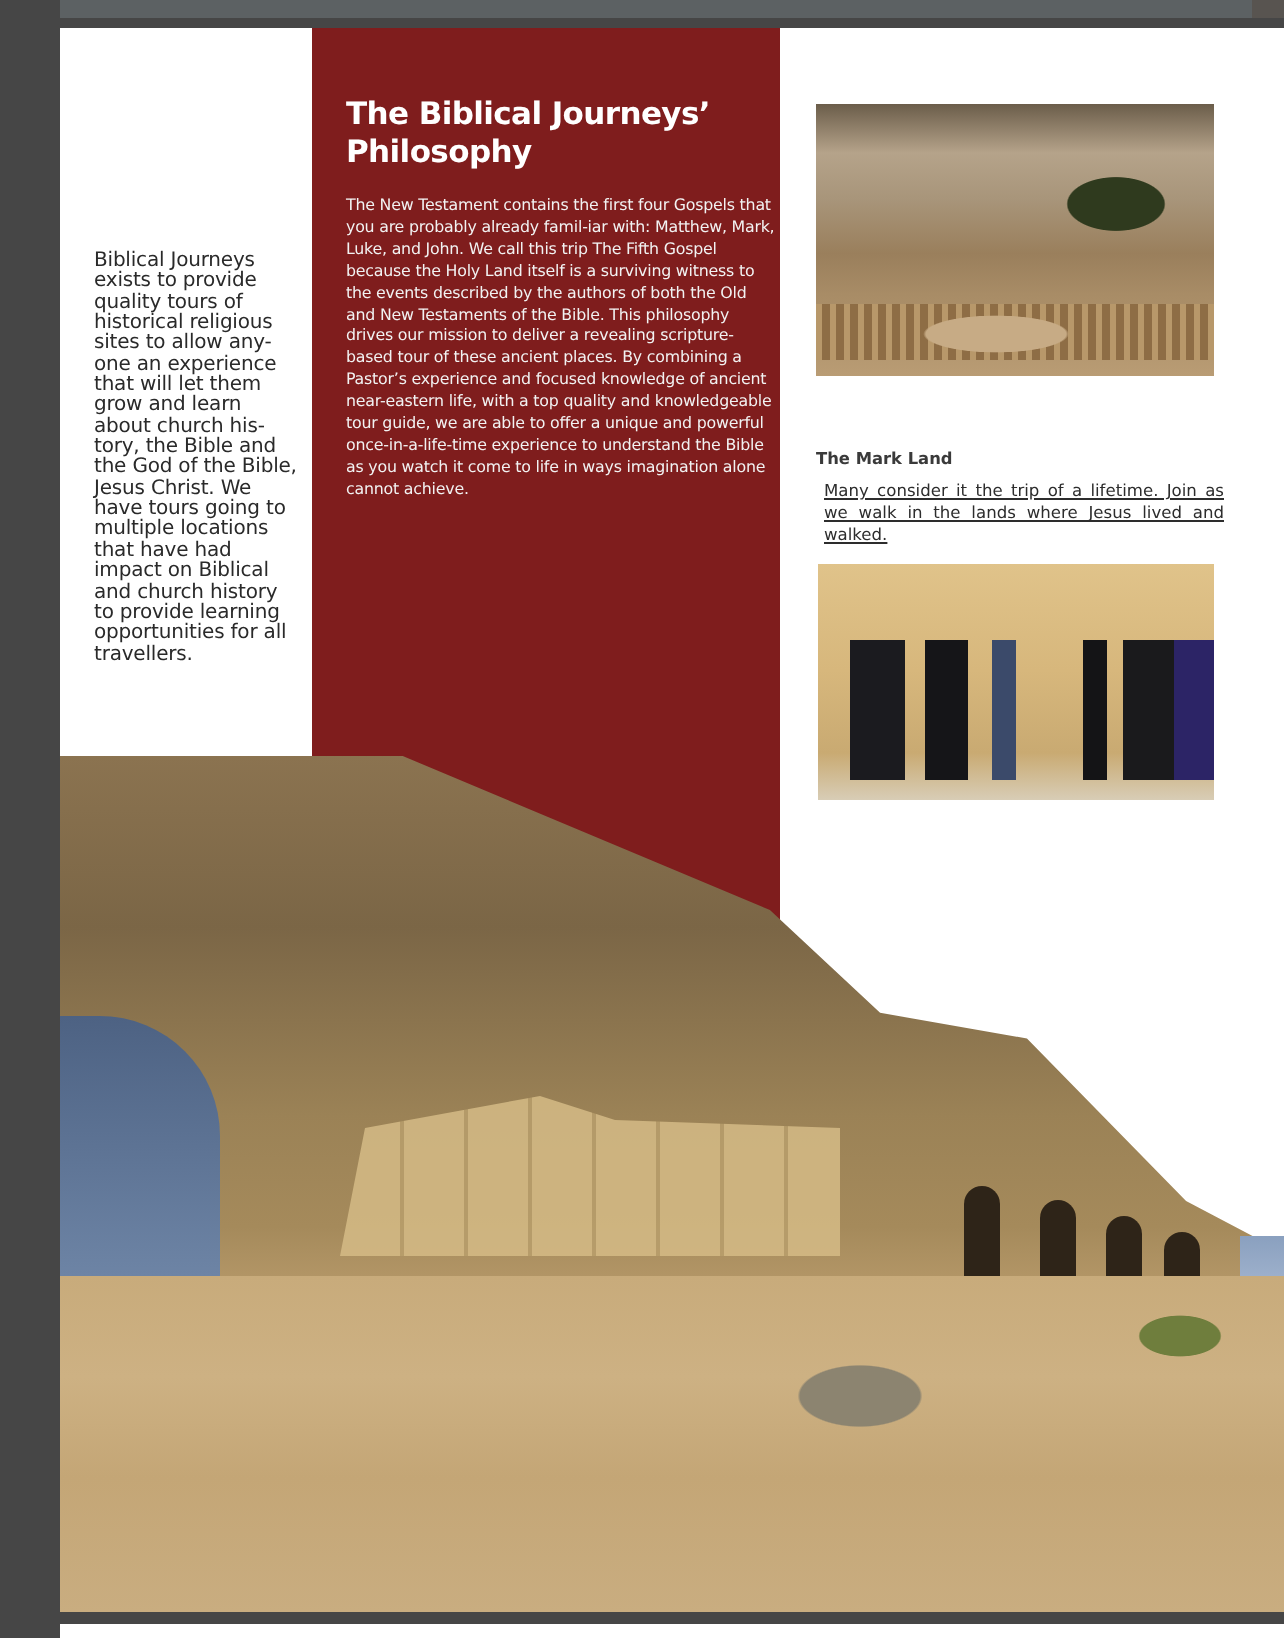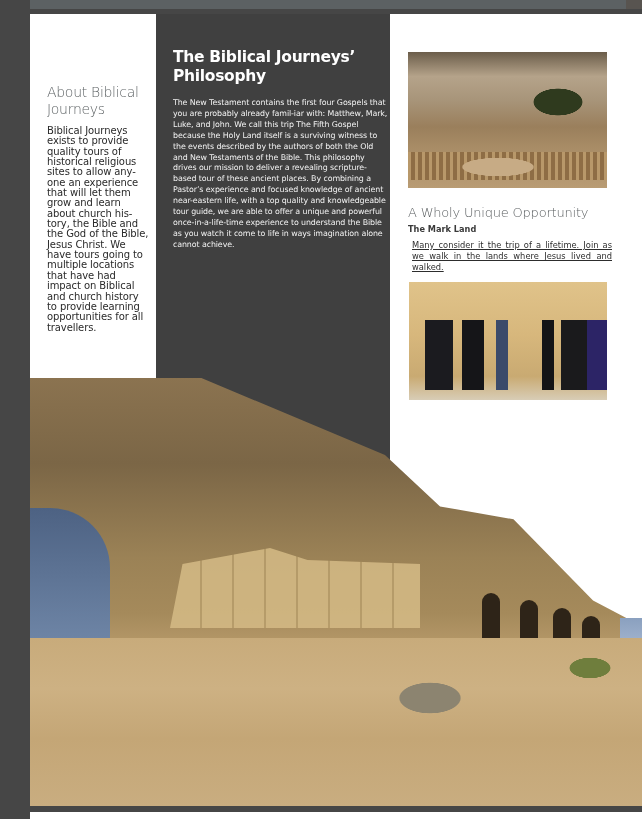--- a/index.html
+++ b/index.html
@@ -4,21 +4,21 @@
 <style>
   html, body { margin:0; padding:0; }
   body { width:642px; height:819px; background:#464646; position:relative; overflow:hidden; font-family:"DejaVu Sans", sans-serif; }
   .topbar { position:absolute; left:30px; top:0; width:596px; height:9px; background:#5c6163; }
   .topbar-right { position:absolute; left:626px; top:0; width:16px; height:9px; background:#585450; }
   .page { position:absolute; left:30px; top:14px; width:612px; height:792px; background:#ffffff; overflow:hidden; }
   .page-bottom { position:absolute; left:30px; top:812px; width:612px; height:7px; background:#ffffff; }
   .about { position:absolute; left:0; top:0; width:126px; height:364px; background:#fff; }
   .about h2 { position:absolute; left:17px; top:70px; margin:0; font-weight:300; font-size:14px; line-height:17px; color:#5f6466; width:105px; letter-spacing:-0.3px; }
   .about p { position:absolute; left:17px; top:112px; margin:0; font-size:10px; line-height:10.35px; color:#2a2a2a; width:102px; letter-spacing:-0.1px; }
-  .philo { position:absolute; left:126px; top:0; width:262px; height:480px; background:#404040; }
+  .philo { position:absolute; left:126px; top:0; width:262px; height:480px; background:#7f1d1d; }
   .philo h1 { position:absolute; left:17px; top:34px; margin:0; font-size:15.5px; line-height:19px; color:#ffffff; font-weight:bold; width:210px; letter-spacing:-0.3px; }
   .philo p { position:absolute; left:17px; top:84px; margin:0; font-size:7.9px; line-height:10.9px; color:#f2f2f2; width:215px; letter-spacing:-0.1px; }
   .right { position:absolute; left:360px; top:0; width:252px; height:600px; background:#fff; }
   .img-jerash { position:absolute; left:18px; top:38px; width:199px; height:136px;
     background:
       radial-gradient(ellipse 40px 22px at 150px 50px, #2f3a1e 60%, transparent 62%),
       radial-gradient(ellipse 70px 18px at 90px 115px, #c7ab85 50%, transparent 52%),
       repeating-linear-gradient(90deg, #b8986a 0 3px, #8e6d45 3px 7px) 0 100px/199px 28px no-repeat,
       linear-gradient(180deg, #6b5d4a 0%, #b5a38a 18%, #a8957a 35%, #9a7f5c 55%, #a88c66 70%, #b99c74 100%); }
   .right h3 { position:absolute; left:18px; top:191px; margin:0; font-weight:300; font-size:13px; color:#5c6062; white-space:nowrap; letter-spacing:-0.2px; }
@@ -54,27 +54,25 @@
 <div class="topbar-right"></div>
 
 <div class="page">
 
   <div class="philo">
     <h1>The Biblical Journeys’ Philosophy</h1>
     <p>The New Testament contains the first four Gospels that you are probably already famil-iar with: Matthew, Mark, Luke, and John. We call this trip The Fifth Gospel because the Holy Land itself is a surviving witness to the events described by the authors of both the Old and New Testaments of the Bible. This philosophy drives our mission to deliver a revealing scripture-based tour of these ancient places. By combining a Pastor’s experience and focused knowledge of ancient near-eastern life, with a top quality and knowledgeable tour guide, we are able to offer a unique and powerful once-in-a-life-time experience to understand the Bible as you watch it come to life in ways imagination alone cannot achieve.</p>
   </div>
 
   <div class="about">
-    <h2>About Biblical Journeys</h2>
     <p>Biblical Journeys exists to provide quality tours of historical religious sites to allow any-one an  experience that will let them grow and learn about church his-tory, the Bible and the God of the Bible, Jesus Christ. We have tours going to multiple locations that have had impact  on Biblical and church history to provide learning opportunities for all travellers.</p>
   </div>
 
   <div class="right">
     <div class="img-jerash" title="photo of ancient colonnaded oval plaza ruins"></div>
-    <h3>A Wholy Unique Opportunity</h3>
     <h4>The Mark Land</h4>
     <p>Many consider it the trip of a lifetime. Join as we walk in the lands where Jesus lived and walked.</p>
     <div class="img-wall" title="photo of men praying at the Western Wall"></div>
   </div>
 
   <div class="ruins" title="photo of ancient stone aqueduct arches">
     <div class="aqueduct"></div>
     <div class="arch"></div>
     <div class="sky-right"></div>
     <div class="blocks"></div>

